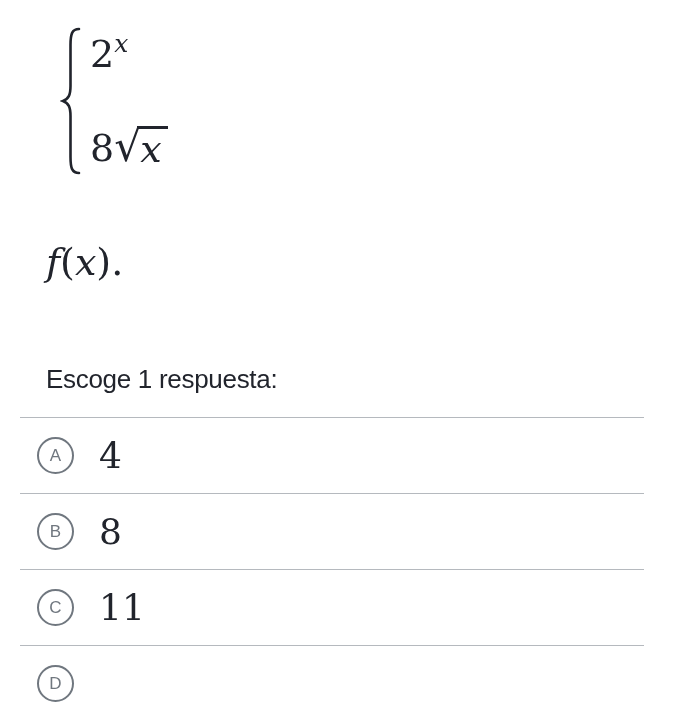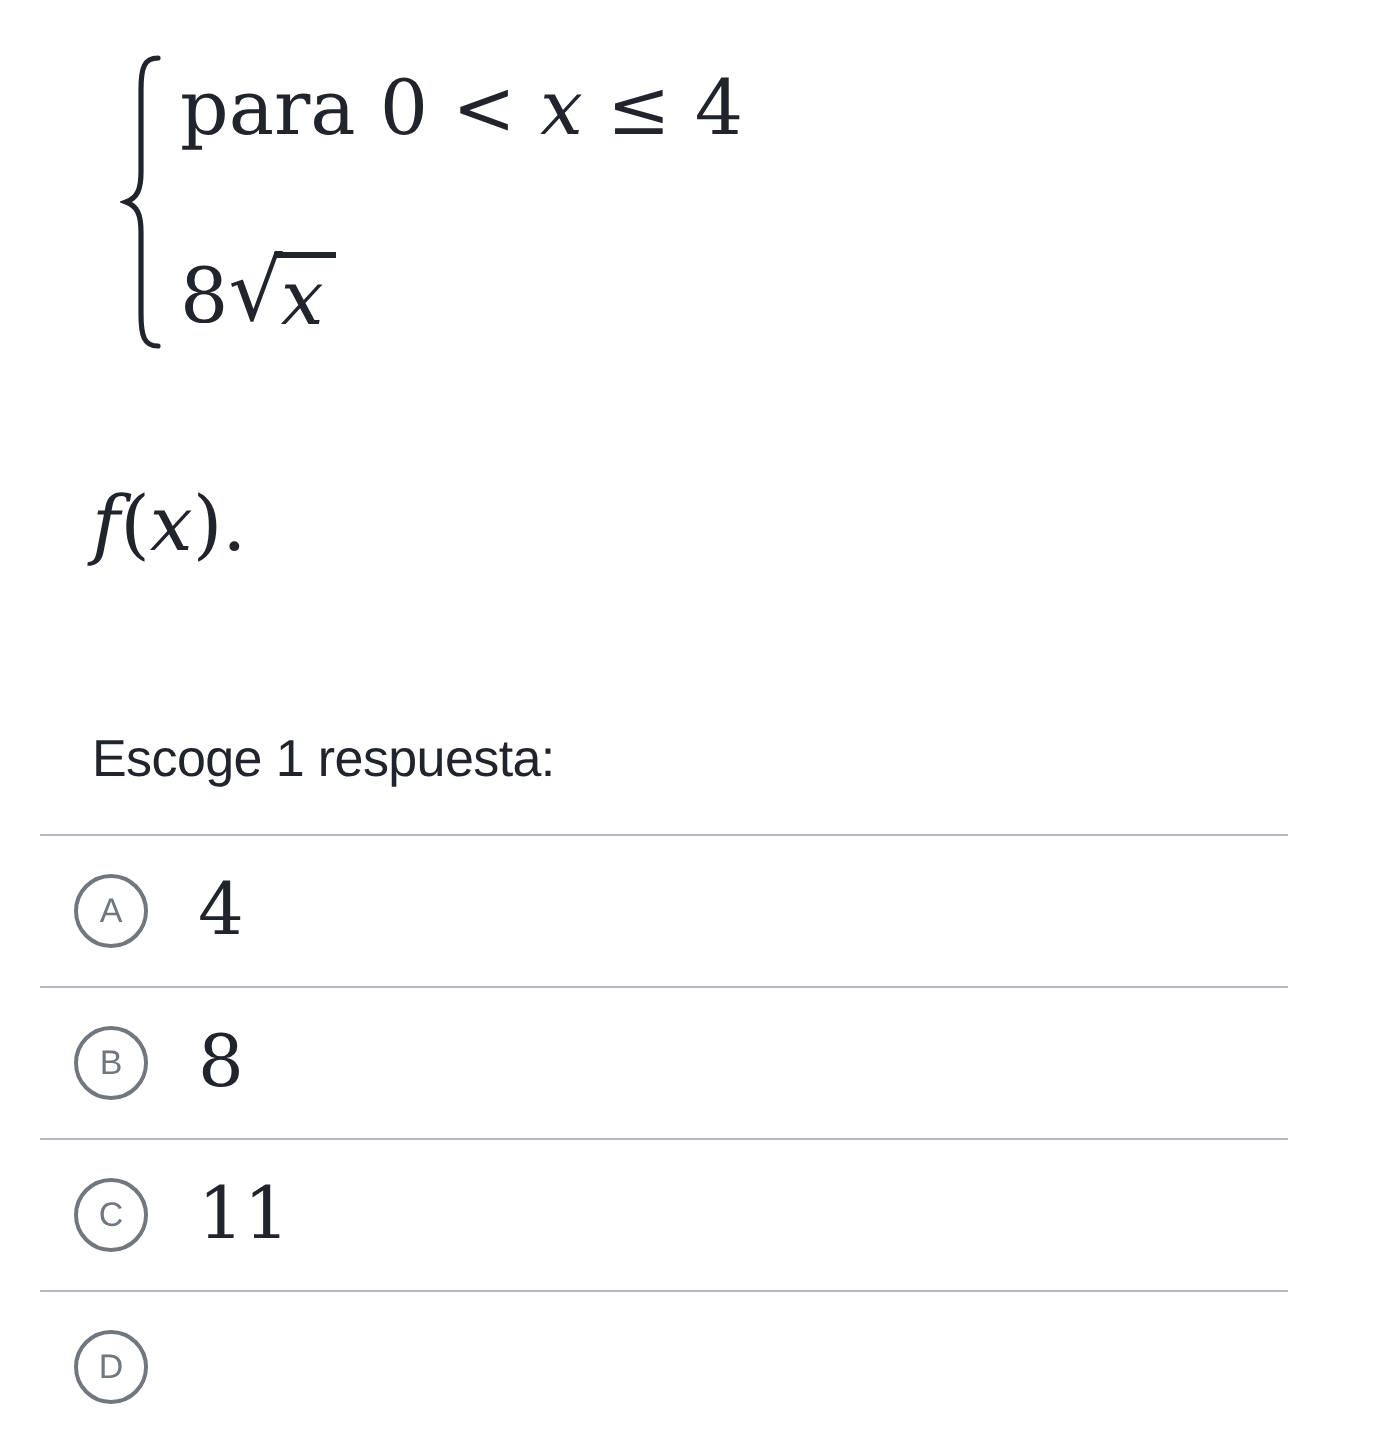--- a/index.html
+++ b/index.html
@@ -79,21 +79,21 @@
 </style>
 </head>
 <body>
 
 <div class="formula">
   <svg class="brace" width="24" height="150" viewBox="0 0 24 150">
     <path d="M19 3 C 12 3, 10.5 8, 10.5 19 L 10.5 60 C 10.5 69, 8.5 73, 3 75 C 8.5 77, 10.5 81, 10.5 90 L 10.5 131 C 10.5 142, 12 147, 19 147" fill="none" stroke="#21242c" stroke-width="2.6" stroke-linecap="round"></path>
   </svg>
   <div class="cases">
     <div class="case-row">
-      <span class="case-cond"><span class="cond-word">para</span><span>0 &lt; </span><span class="it">x</span><span> ≤ 4</span></span>
+      <span class="case-expr"><span>2</span><span class="sup">x</span></span>
     </div>
     <div class="case-row">
       <span class="case-expr"><span class="rad">
             <span>8</span>
             <span class="sign">√</span>
             <span class="under it">x</span>
           </span></span>
     </div>
   </div>
 </div>

